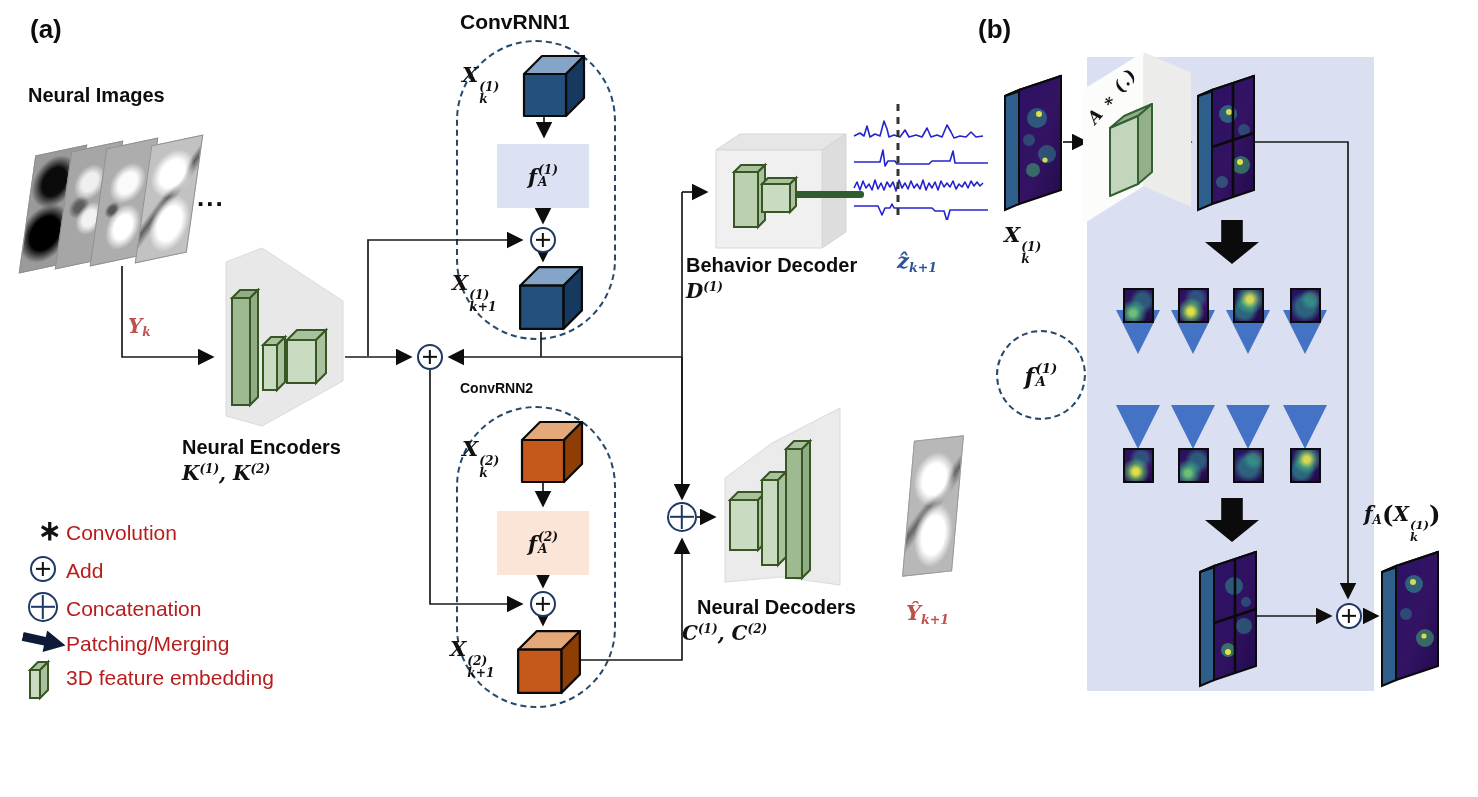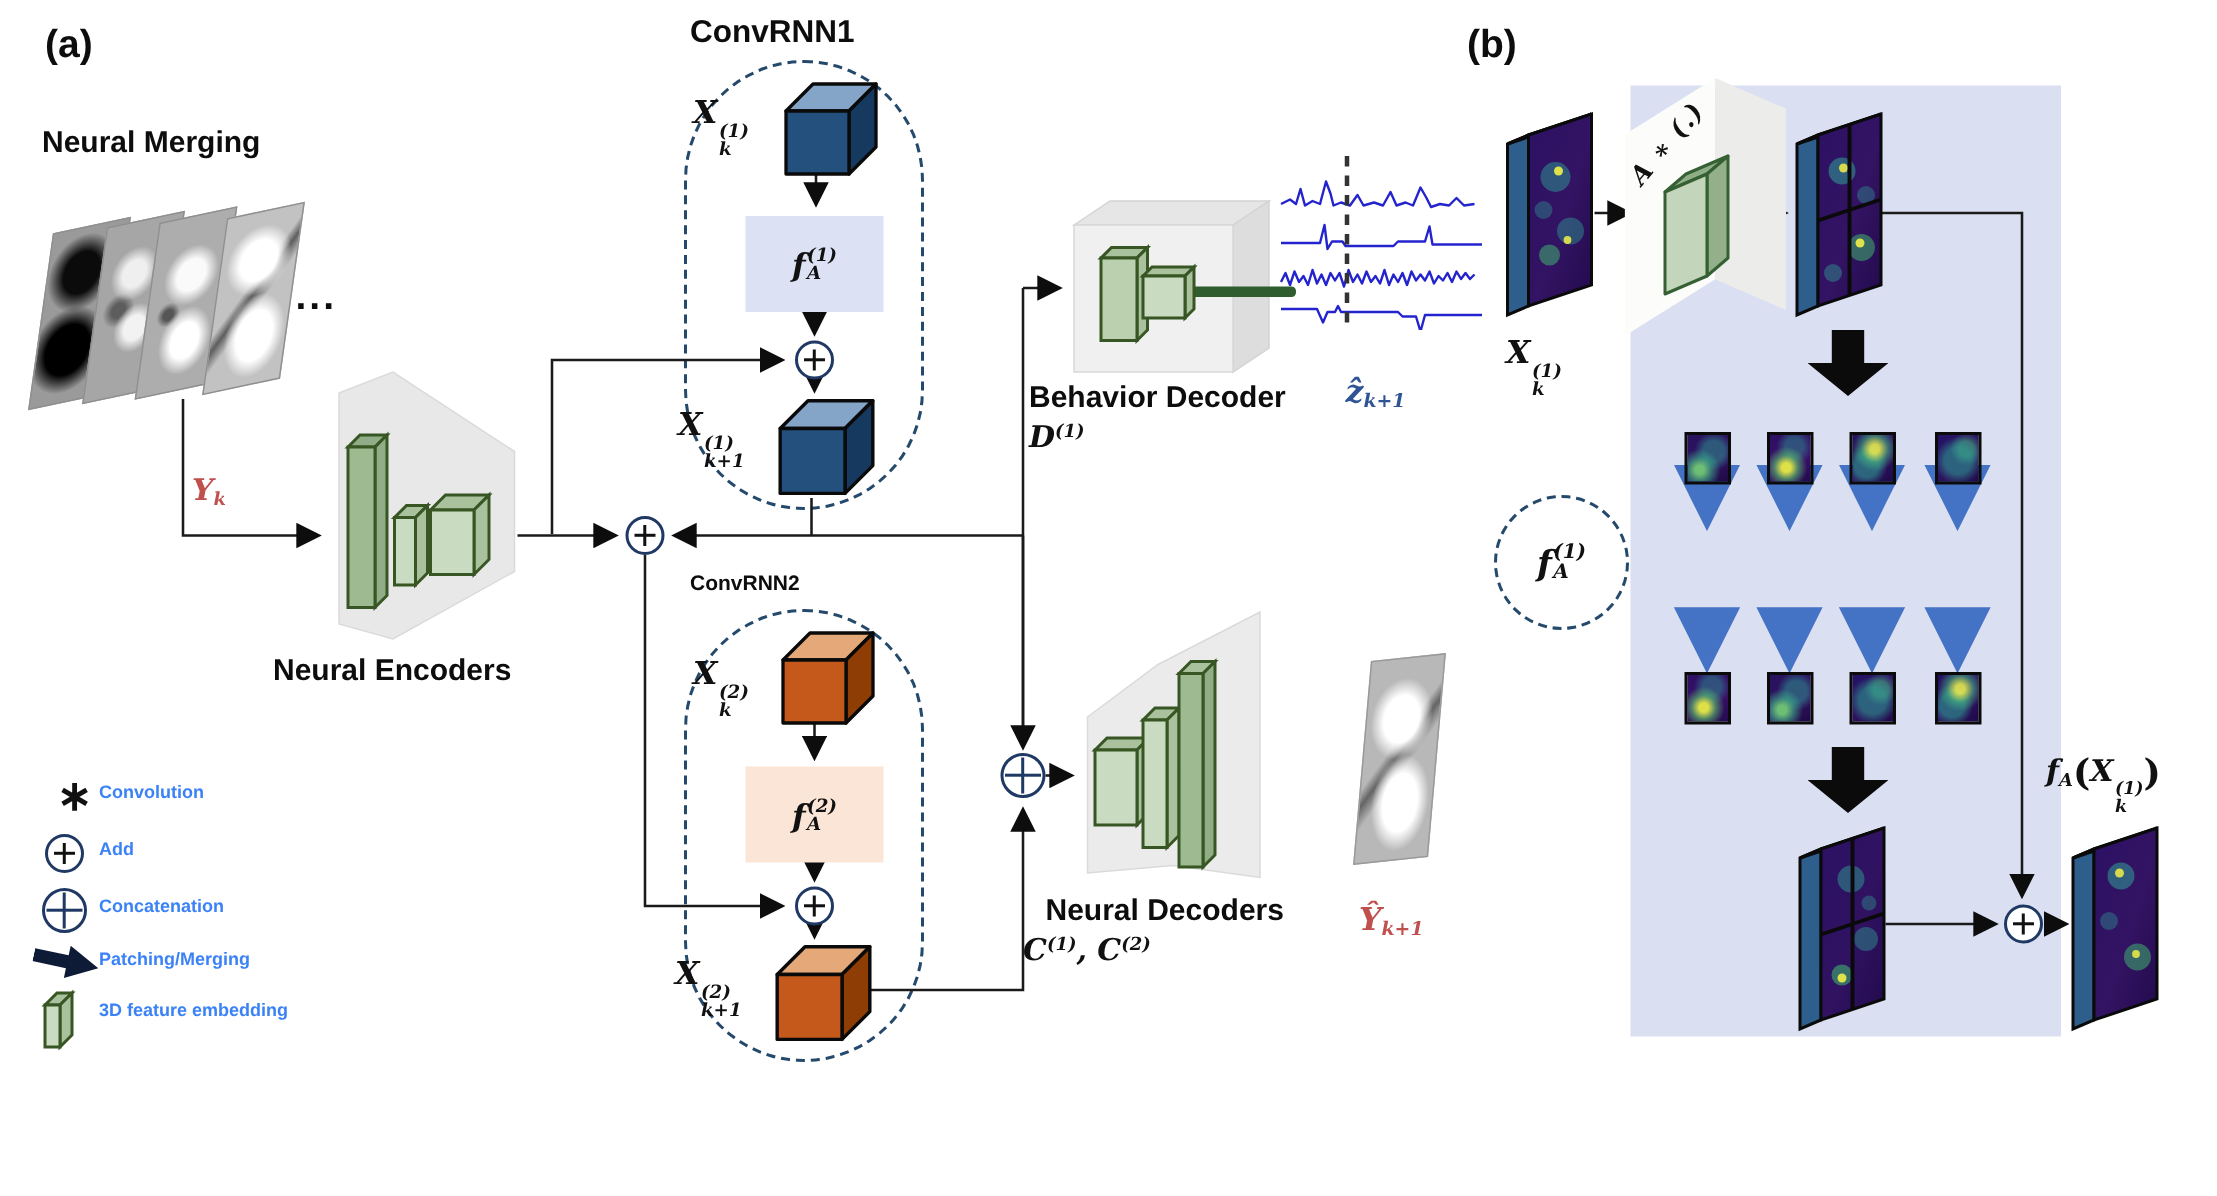--- a/index.html
+++ b/index.html
@@ -53,21 +53,21 @@
       linear-gradient(160deg,#2c0f63,#3a1168 55%,#240a4e);}
   .v3{background:radial-gradient(circle at 55% 30%,rgba(230,235,80,.9) 0 3px,rgba(70,190,130,.55) 9px,rgba(0,0,0,0) 15px),
       radial-gradient(circle at 35% 65%,rgba(45,170,150,.55) 0 8px,rgba(0,0,0,0) 14px),
       linear-gradient(140deg,#231060,#2f1263 55%,#1e0a48);}
   .v4{background:radial-gradient(circle at 50% 55%,rgba(45,165,150,.55) 0 9px,rgba(0,0,0,0) 16px),
       radial-gradient(circle at 70% 30%,rgba(80,195,130,.5) 0 5px,rgba(0,0,0,0) 11px),
       linear-gradient(150deg,#241264,#2e1161 60%,#200b4c);}
   
   .title{font-weight:bold;color:#0d0d0d;}
   .ctr{text-align:left;}
-  .legrow{font-size:12px;font-weight:bold;color:#3b82f6;}
+  .legrow{font-size:21px;font-weight:normal;color:#b91c1c;}
 </style>
 </head>
 <body>
 
 <div id="stage">
 
   <div class="abs" style="left:1087px;top:57px;width:287px;height:634px;background:#DAE0F2;"></div>
 
   <svg class="abs" style="left:0;top:0;z-index:5;" width="1478" height="797" viewBox="0 0 1478 797">
     <defs>
@@ -111,21 +111,21 @@
       <path d="M1305,330 V343" marker-end="url(#abl)"></path>
       <path d="M1138,421 V438" marker-end="url(#abl)"></path>
       <path d="M1193,421 V438" marker-end="url(#abl)"></path>
       <path d="M1248,421 V438" marker-end="url(#abl)"></path>
       <path d="M1305,421 V438" marker-end="url(#abl)"></path>
     </g>
   </svg>
 
   <div class="abs title" style="left:30px;top:14px;font-size:26px;">(a)</div>
 
-  <div class="abs title" style="left:28px;top:84px;font-size:20px;">Neural Merging</div>
+  <div class="abs title" style="left:28px;top:84px;font-size:20px;">Neural Images</div>
 
   <div class="abs nimg nv1" style="left:27px;top:150px;z-index:10;"></div>
   <div class="abs nimg nv2" style="left:63px;top:146px;z-index:11;"></div>
   <div class="abs nimg nv3" style="left:98px;top:143px;z-index:12;"></div>
   <div class="abs nimg nv4" style="left:143px;top:140px;z-index:13;"></div>
   <div class="abs title" style="left:197px;top:182px;font-size:26px;letter-spacing:2px;">...</div>
 
   <div class="abs m red" style="left:128px;top:314px;font-size:20px;z-index:20;">
     <span>Y</span><span class="sb2">k</span>
   </div>
@@ -138,20 +138,23 @@
       <polygon points="10,52 28,52 28,159 10,159" fill="#9DBA90"></polygon>
       <polygon points="41,99 49,91 63,91 55,99" fill="#A9C19D"></polygon>
       <polygon points="55,99 63,91 63,136 55,144" fill="#A9C19D"></polygon>
       <polygon points="41,99 55,99 55,144 41,144" fill="#C9DBC0"></polygon>
       <polygon points="65,94 75,84 104,84 94,94" fill="#A9C19D"></polygon>
       <polygon points="94,94 104,84 104,127 94,137" fill="#A9C19D"></polygon>
       <polygon points="65,94 94,94 94,137 65,137" fill="#C9DBC0"></polygon>
     </g>
   </svg>
   <div class="abs title ctr" style="left:182px;top:436px;width:200px;font-size:20px;">Neural Encoders</div>
+  <div class="abs m ctr" style="left:182px;top:461px;width:200px;font-size:20px;">
+    <span>K</span><span class="sup">(1)</span><span>,</span> <span>K</span><span class="sup">(2)</span>
+  </div>
 
   <div class="abs" style="left:20px;top:510px;width:330px;z-index:10;">
     <div class="abs" style="left:18px;top:4px;font-size:28px;font-weight:bold;">∗</div>
     <div class="abs legrow" style="left:46px;top:11px;">Convolution</div>
     <div class="abs addc" style="left:10px;top:46px;"></div>
     <div class="abs legrow" style="left:46px;top:49px;">Add</div>
     <div class="abs catc" style="left:8px;top:82px;"></div>
     <div class="abs legrow" style="left:46px;top:87px;">Concatenation</div>
     <div class="abs legarrow" style="left:2px;top:120px;width:44px;height:22px;transform:rotate(12deg);"></div>
     <div class="abs legrow" style="left:46px;top:122px;">Patching/Merging</div>

